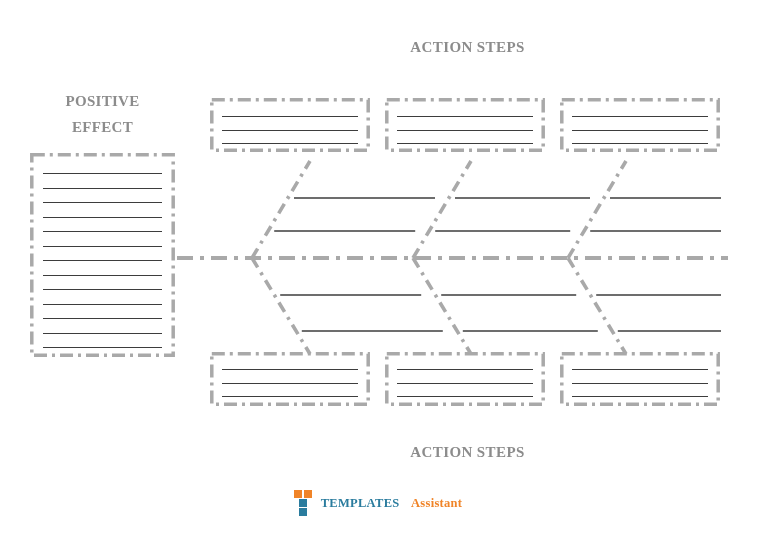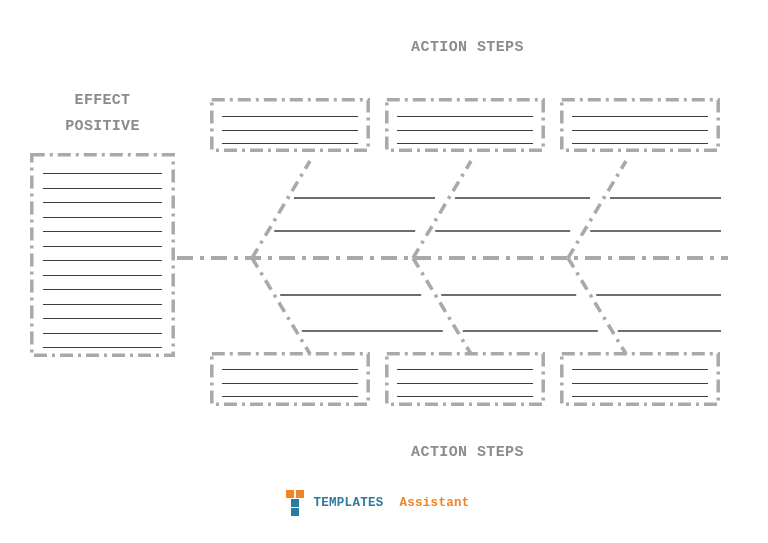--- a/index.html
+++ b/index.html
@@ -1,18 +1,18 @@
 <!DOCTYPE html>
 <html style="--bg: #ffffff; --rule: #3d3d3d; --head: #8c8c8c; --teal: #2a7c9e; --orange: #f08428;"><head>
 <meta charset="utf-8">
 <style>
   html,body{margin:0;padding:0;background:#fff;}
   .canvas{
     position:relative;width:756px;height:543px;background:var(--bg,#fff);
-    font-family:Liberation Mono, monospace;overflow:hidden;
+    font-family:Liberation Serif, serif;overflow:hidden;
   }
   .heading{
     position:absolute;text-align:center;font-weight:bold;font-size:15px;
     letter-spacing:.4px;color:var(--head,#8c8c8c);
   }
   .effect-label{
     position:absolute;left:30px;width:145px;top:88px;text-align:center;
     font-weight:bold;font-size:15px;line-height:26px;color:var(--head,#8c8c8c);
     letter-spacing:.3px;
   }
@@ -35,22 +35,22 @@
   .logo-text .suffix{color:var(--orange,#f08428);margin-left:8px;}
 </style>
 </head>
 <body>
 
 <div class="canvas">
 
   <div class="heading" style="left:210px;width:515px;top:39px;">ACTION STEPS</div>
 
   <div class="effect-label">
+    <div>POSITIVE</div>
     <div>EFFECT</div>
-    <div>POSITIVE</div>
   </div>
 
   <div class="dashbox" style="left:30px;top:153px;width:145px;height:204px;">
       <svg width="145" height="204">
         <rect x="1.8" y="1.8" width="141.4" height="200.4" fill="none" stroke="#a9a9a9" stroke-width="3.5" stroke-dasharray="13 5 3 5"></rect>
       </svg>
       <div class="rule" style="top: 20px; left: 13px; right: 13px;"></div>
       <div class="rule" style="top: 34.5px; left: 13px; right: 13px;"></div>
       <div class="rule" style="top: 49px; left: 13px; right: 13px;"></div>
       <div class="rule" style="top: 63.5px; left: 13px; right: 13px;"></div>

